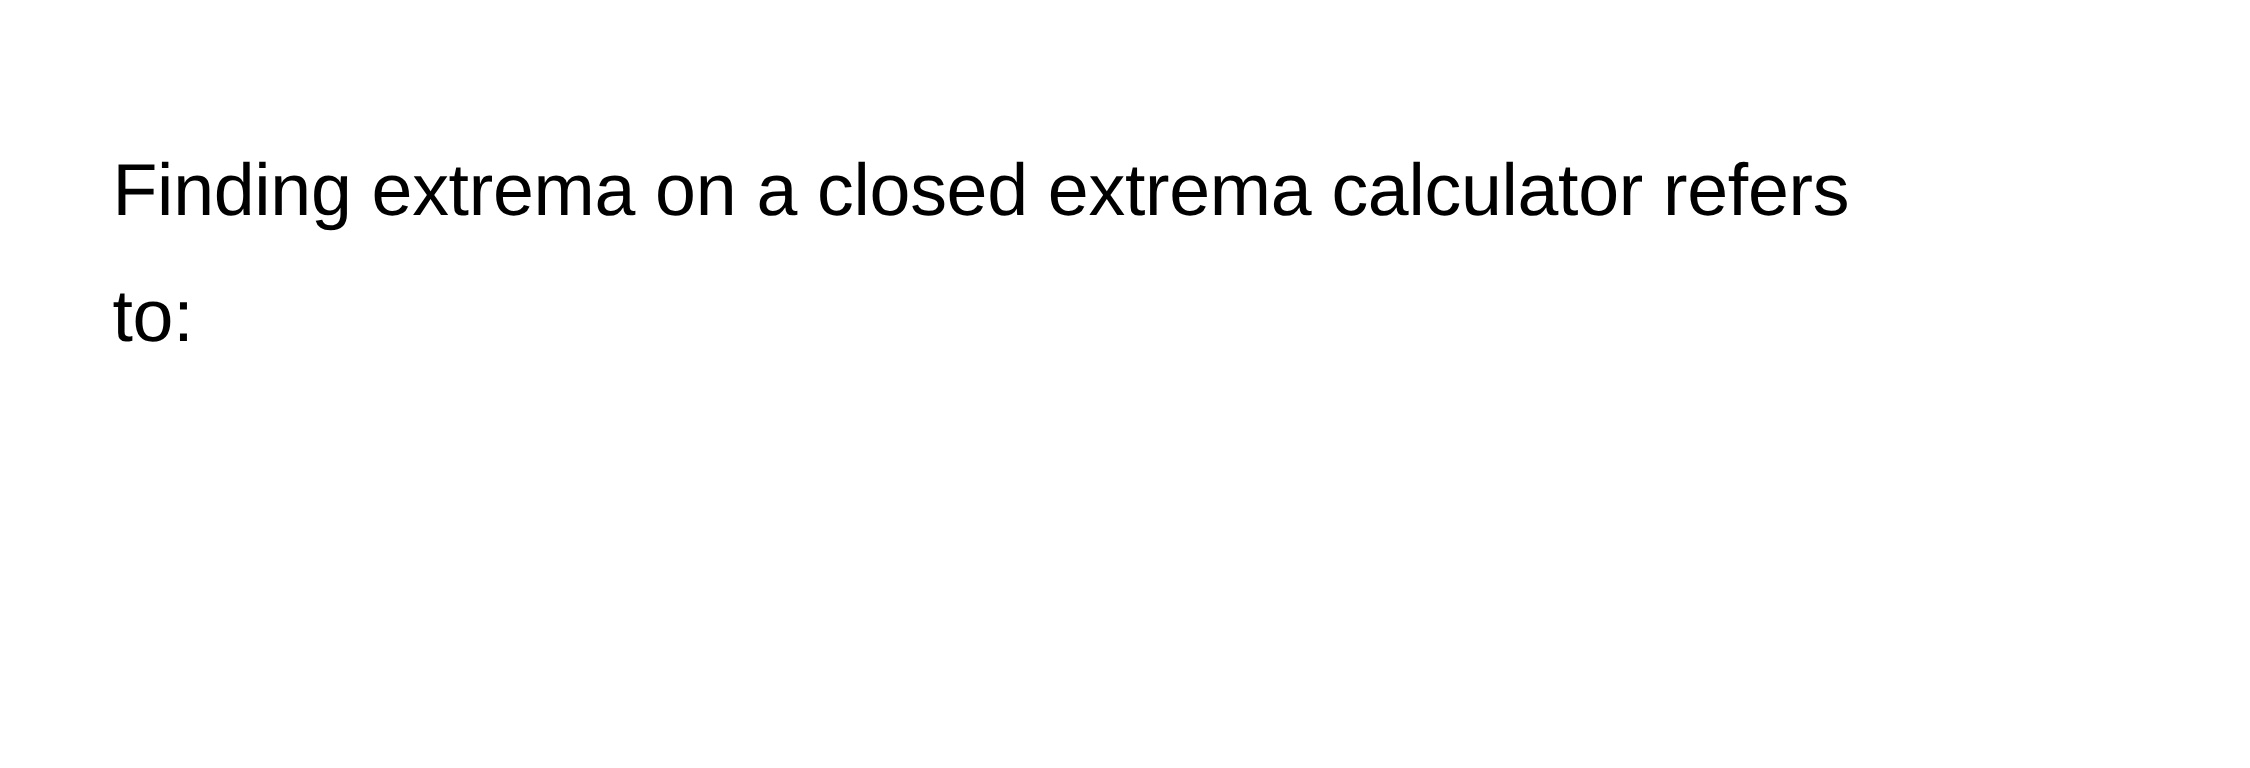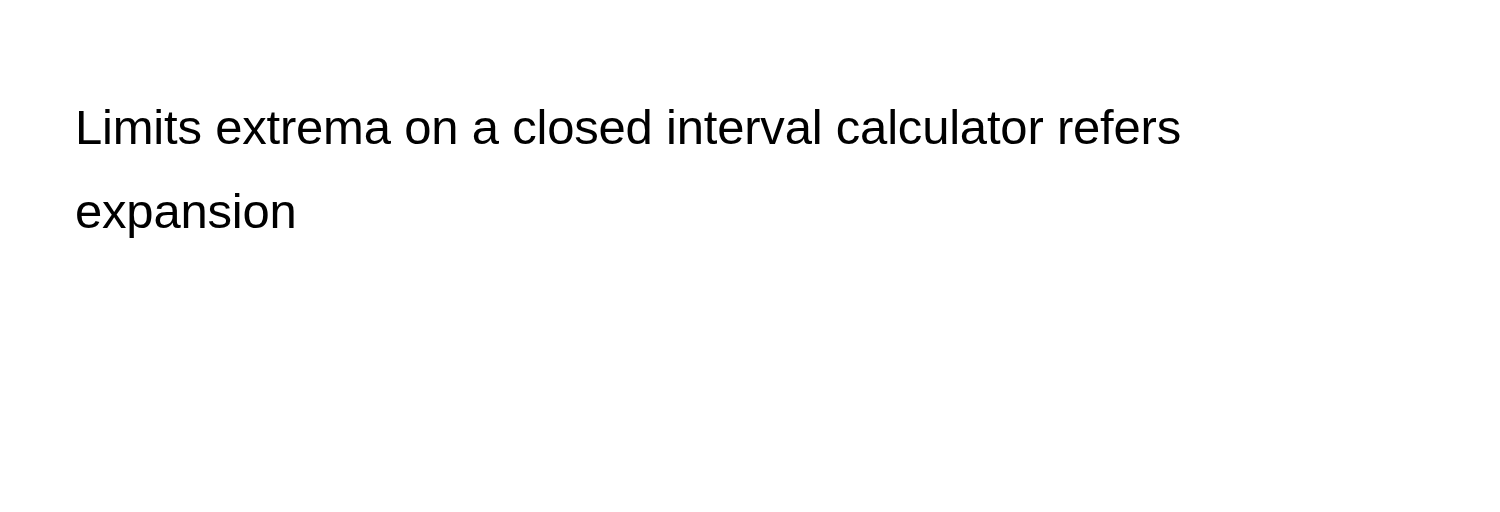--- a/index.html
+++ b/index.html
@@ -19,15 +19,15 @@
       line-height: 1.72;
       color: #000000;
       font-weight: 400;
       letter-spacing: -0.2px;
     }
   </style>
 </head>
 <body>
 
 <div class="content">
-  <div>Limits extrema on a closed interval calculator refers</div>
-  <div>expansion</div>
+  <div>Finding extrema on a closed extrema calculator refers</div>
+  <div>to:</div>
 </div>
 
 </body></html>

